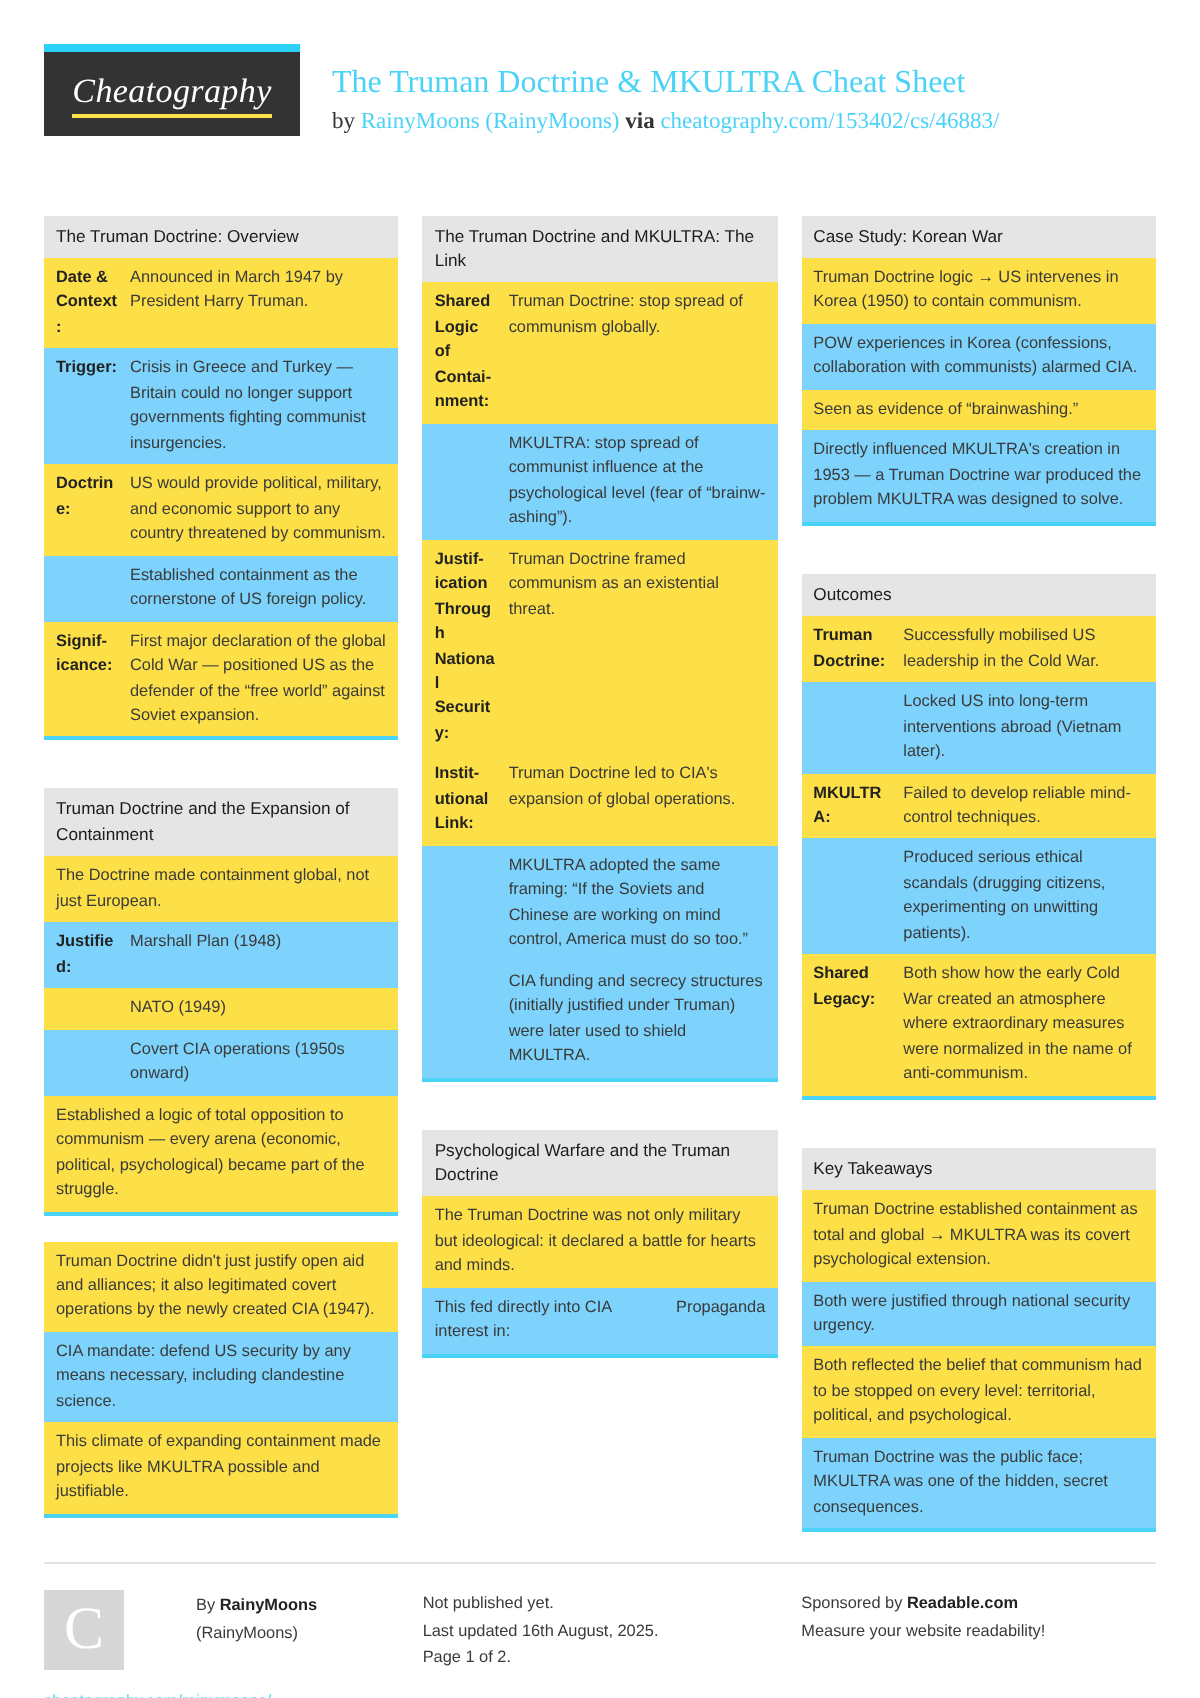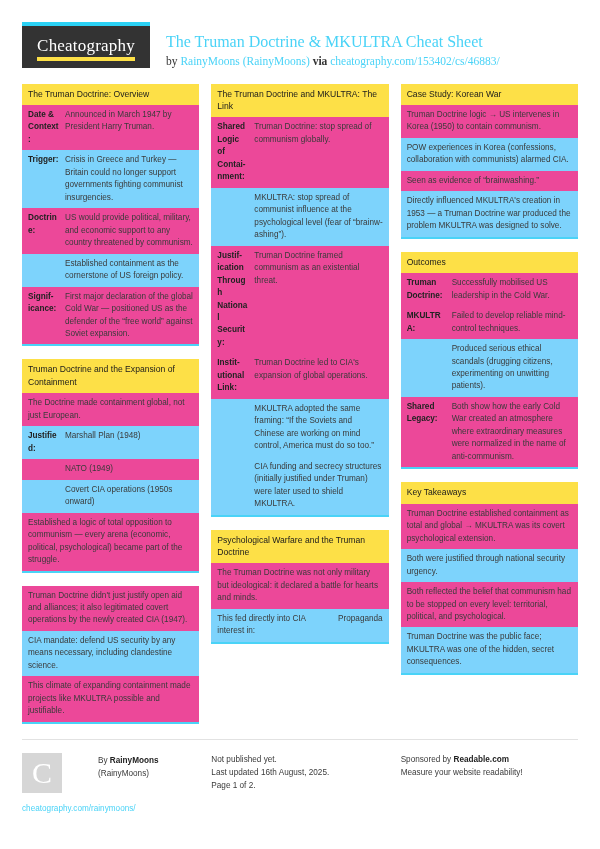--- a/index.html
+++ b/index.html
@@ -49,22 +49,23 @@
   .logo-word {
     font-family: "Liberation Serif", serif;
     font-size: 17px;
     color: #ffffff;
     letter-spacing: .2px;
     position: relative;
     line-height: 1;
     padding-bottom: 3px;
   }
   .logo-word .ul {
-    border-bottom: 4px solid #fde047;
+    border-bottom: 2px solid #fde047;
     padding-bottom: 2px;
+    font-style: italic;
   }
   .title-wrap {
     padding-top: 10px;
     flex: 1 1 auto;
     min-width: 0;
   }
   .sheet-title {
     font-family: "Liberation Serif", serif;
     font-size: 16px;
     color: #4ad3f7;
@@ -98,35 +99,36 @@
     flex: 1 1 0;
     min-width: 0;
   }
 
   
   .card {
     margin-bottom: 13px;
     border-bottom: 2px solid #4ad3f7;
   }
   .card-title {
-    background: #fde047;
+    background: #e5e5e5;
     color: #1b1b1b;
     font-size: 8.6px;
     font-weight: normal;
     line-height: 1.45;
     padding: 4px 6px 5px 6px;
     box-sizing: border-box;
+    margin-top: 24px;
   }
   .row {
     display: flex;
     font-size: 8.2px;
     line-height: 1.52;
     box-sizing: border-box;
   }
-  .row.odd  { background: #ec4899; }
+  .row.odd  { background: #fde047; }
   .row.even { background: #7dd3fc; }
   .cell-label {
     flex: 0 0 40px;
     width: 40px;
     padding: 4px 3px 4px 6px;
     box-sizing: border-box;
     font-weight: bold;
     color: #222222;
     word-break: break-word;
   }
@@ -344,20 +346,24 @@
           <div class="cell-full">Directly influenced MKULTRA's creation in 1953 — a Truman Doctrine war produced the problem MKULTRA was designed to solve.</div>
         </div>
       </div>
 
       <div class="card">
         <div class="card-title">Outcomes</div>
         <div class="row odd">
           <div class="cell-label wide">Truman Doctrine:</div>
           <div class="cell-body">Successfully mobilised US leadership in the Cold War.</div>
         </div>
+        <div class="row even">
+          <div class="cell-label wide"></div>
+          <div class="cell-body">Locked US into long-term interventions abroad (Vietnam later).</div>
+        </div>
         <div class="row odd">
           <div class="cell-label wide">MKULTRA:</div>
           <div class="cell-body">Failed to develop reliable mind-control techniques.</div>
         </div>
         <div class="row even">
           <div class="cell-label wide"></div>
           <div class="cell-body">Produced serious ethical scandals (drugging citizens, experimenting on unwitting patients).</div>
         </div>
         <div class="row odd">
           <div class="cell-label wide">Shared Legacy:</div>

